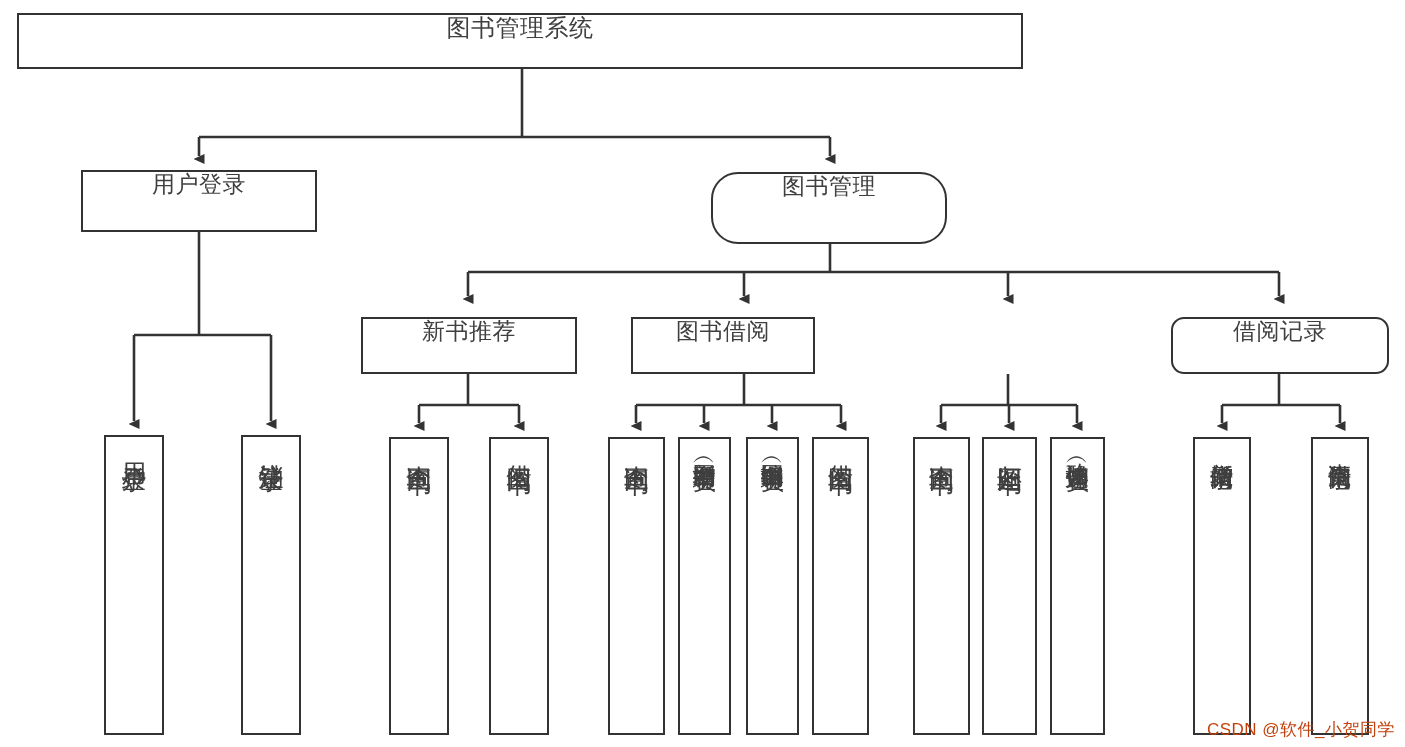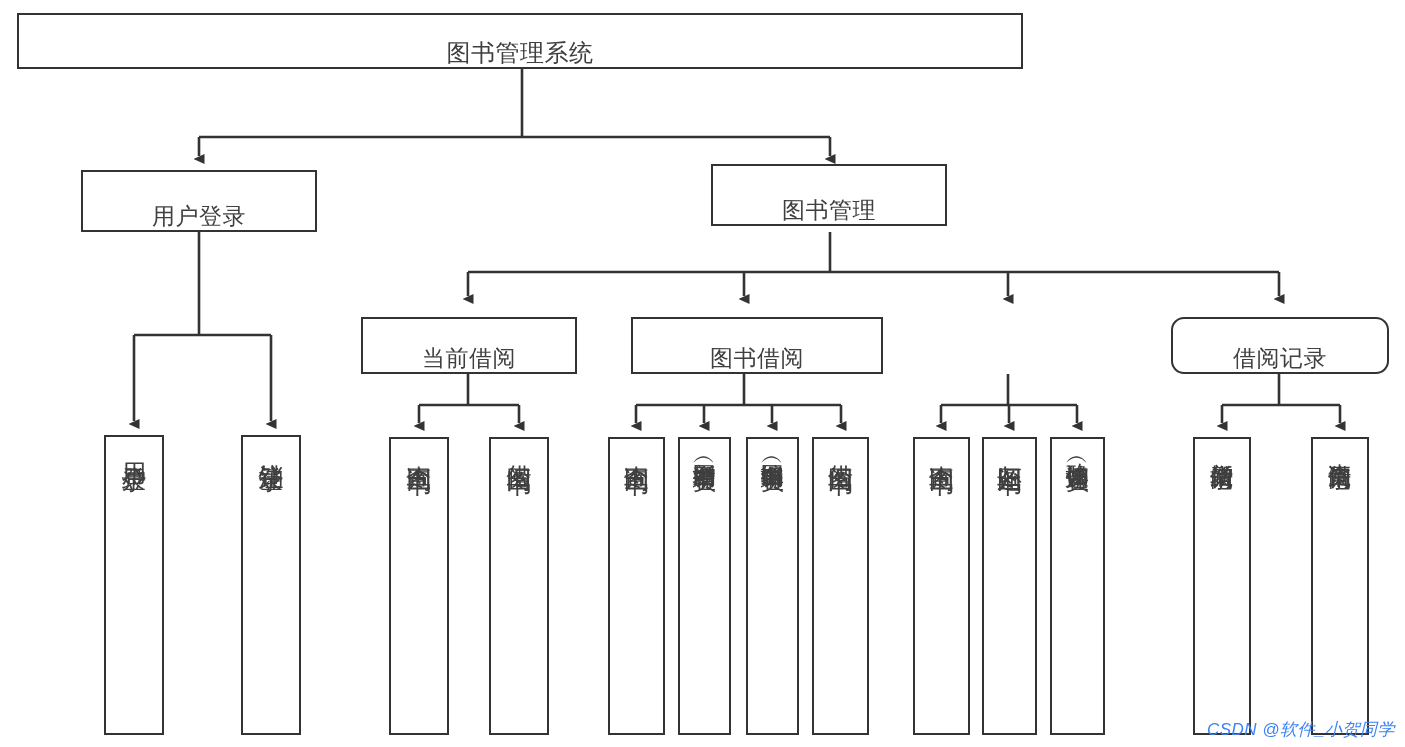--- a/index.html
+++ b/index.html
@@ -25,21 +25,21 @@
     width: 1405px;
     height: 747px;
     pointer-events: none;
   }
   .node {
     position: absolute;
     box-sizing: border-box;
     background: #ffffff;
     border: 2px solid #333333;
     display: flex;
-    align-items: flex-end;
+    align-items: flex-start;
     justify-content: center;
     text-align: center;
     color: #3f3f3f;
   }
   .node .label {
     display: block;
     line-height: 1.12;
     letter-spacing: 0.5px;
   }
   .node.horiz .label {
@@ -63,24 +63,23 @@
   }
   .node.leaf.small .label {
     font-size: 23px;
     letter-spacing: 1px;
   }
   .watermark {
     position: absolute;
     right: 10px;
     bottom: 6px;
     font-size: 17px;
-    color: #3b82f6;
+    color: #c2410c;
     letter-spacing: 0.5px;
     white-space: nowrap;
-    font-style: italic;
   }
 </style>
 </head>
 <body>
 
 <div id="canvas">
 
   <svg id="wires" viewBox="0 0 1405 747" xmlns="http://www.w3.org/2000/svg">
     <defs>
       <marker id="arrow" markerWidth="10" markerHeight="11" refX="2" refY="5.5" orient="auto" markerUnits="userSpaceOnUse">
@@ -131,28 +130,28 @@
     </g>
   </svg>
 
   <div class="node root horiz" style="left:17px; top:13px; width:1006px; height:56px;">
     <span class="label">图书管理系统</span>
   </div>
 
   <div class="node horiz" style="left:81px; top:170px; width:236px; height:62px;">
     <span class="label">用户登录</span>
   </div>
-  <div class="node horiz" style="left:711px; top:164px; width:236px; height:62px;">
+  <div class="node horiz" style="left:711px; top:172px; width:236px; height:72px;border-radius:27px;">
     <span class="label">图书管理</span>
   </div>
 
   <div class="node horiz" style="left:361px; top:317px; width:216px; height:57px;">
-    <span class="label">当前借阅</span>
-  </div>
-  <div class="node horiz" style="left:631px; top:317px; width:252px; height:57px;">
+    <span class="label">新书推荐</span>
+  </div>
+  <div class="node horiz" style="left:631px; top:317px; width:184px; height:57px;">
     <span class="label">图书借阅</span>
   </div>
   <div class="node horiz" style="left:1171px; top:317px; width:218px; height:57px;border-radius:13px;">
     <span class="label">借阅记录</span>
   </div>
 
   <div class="node leaf" style="left:104px; top:435px; width:60px; height:300px;">
     <span class="label">用户登录</span>
   </div>
   <div class="node leaf" style="left:241px; top:435px; width:60px; height:300px;">

